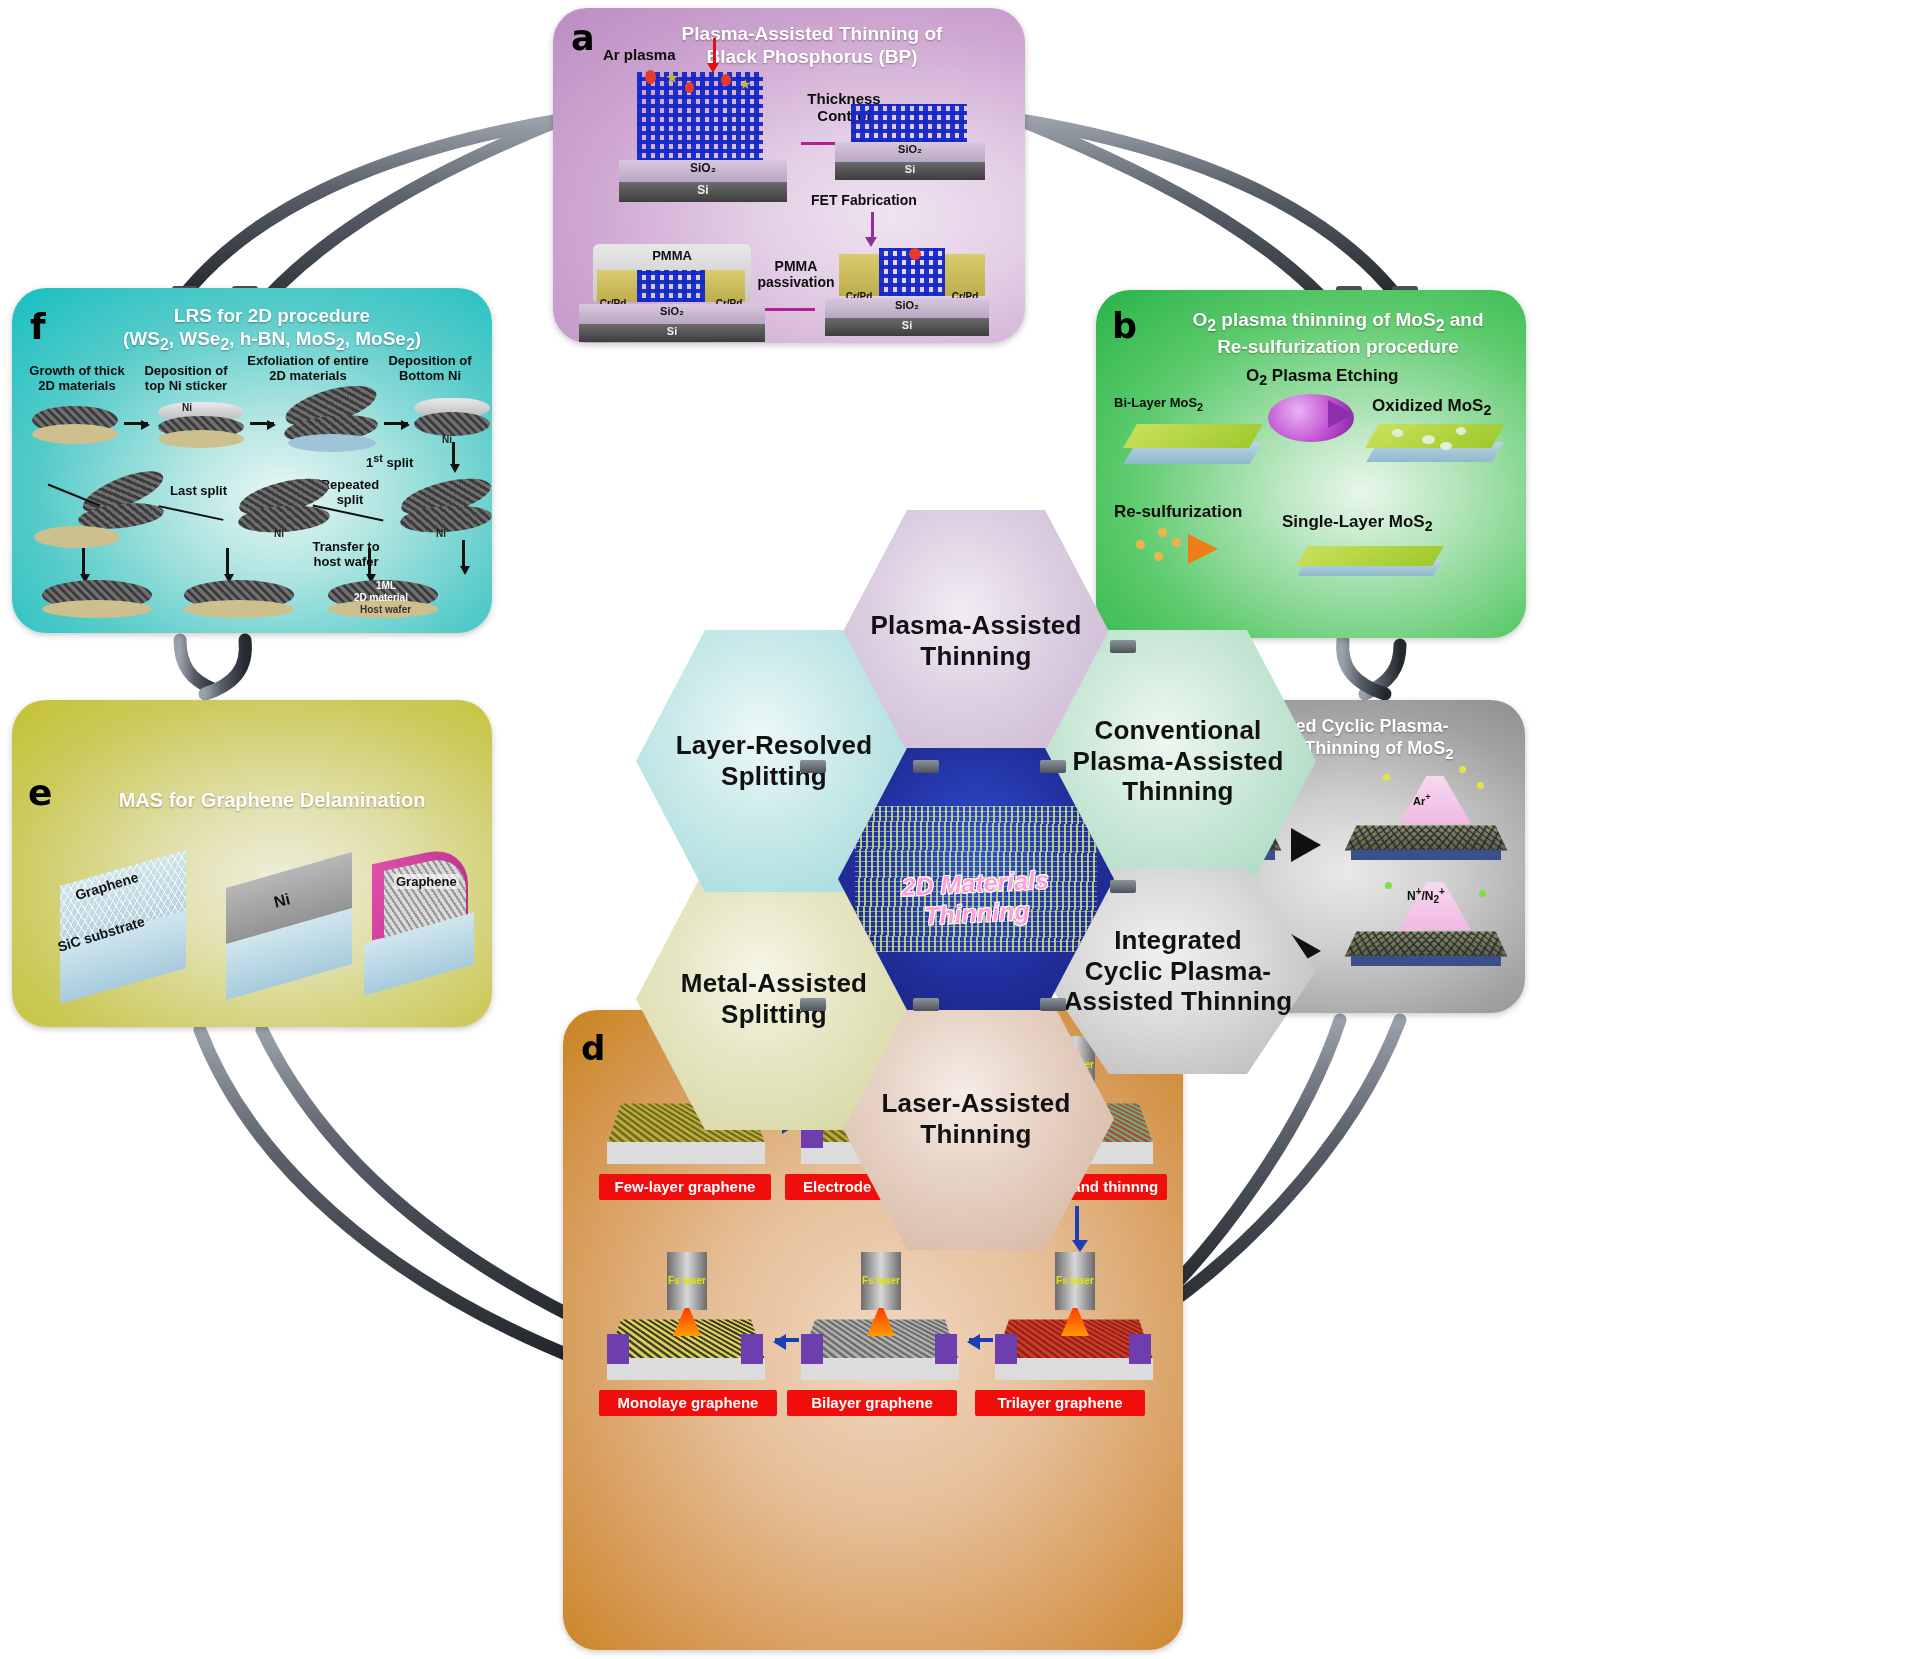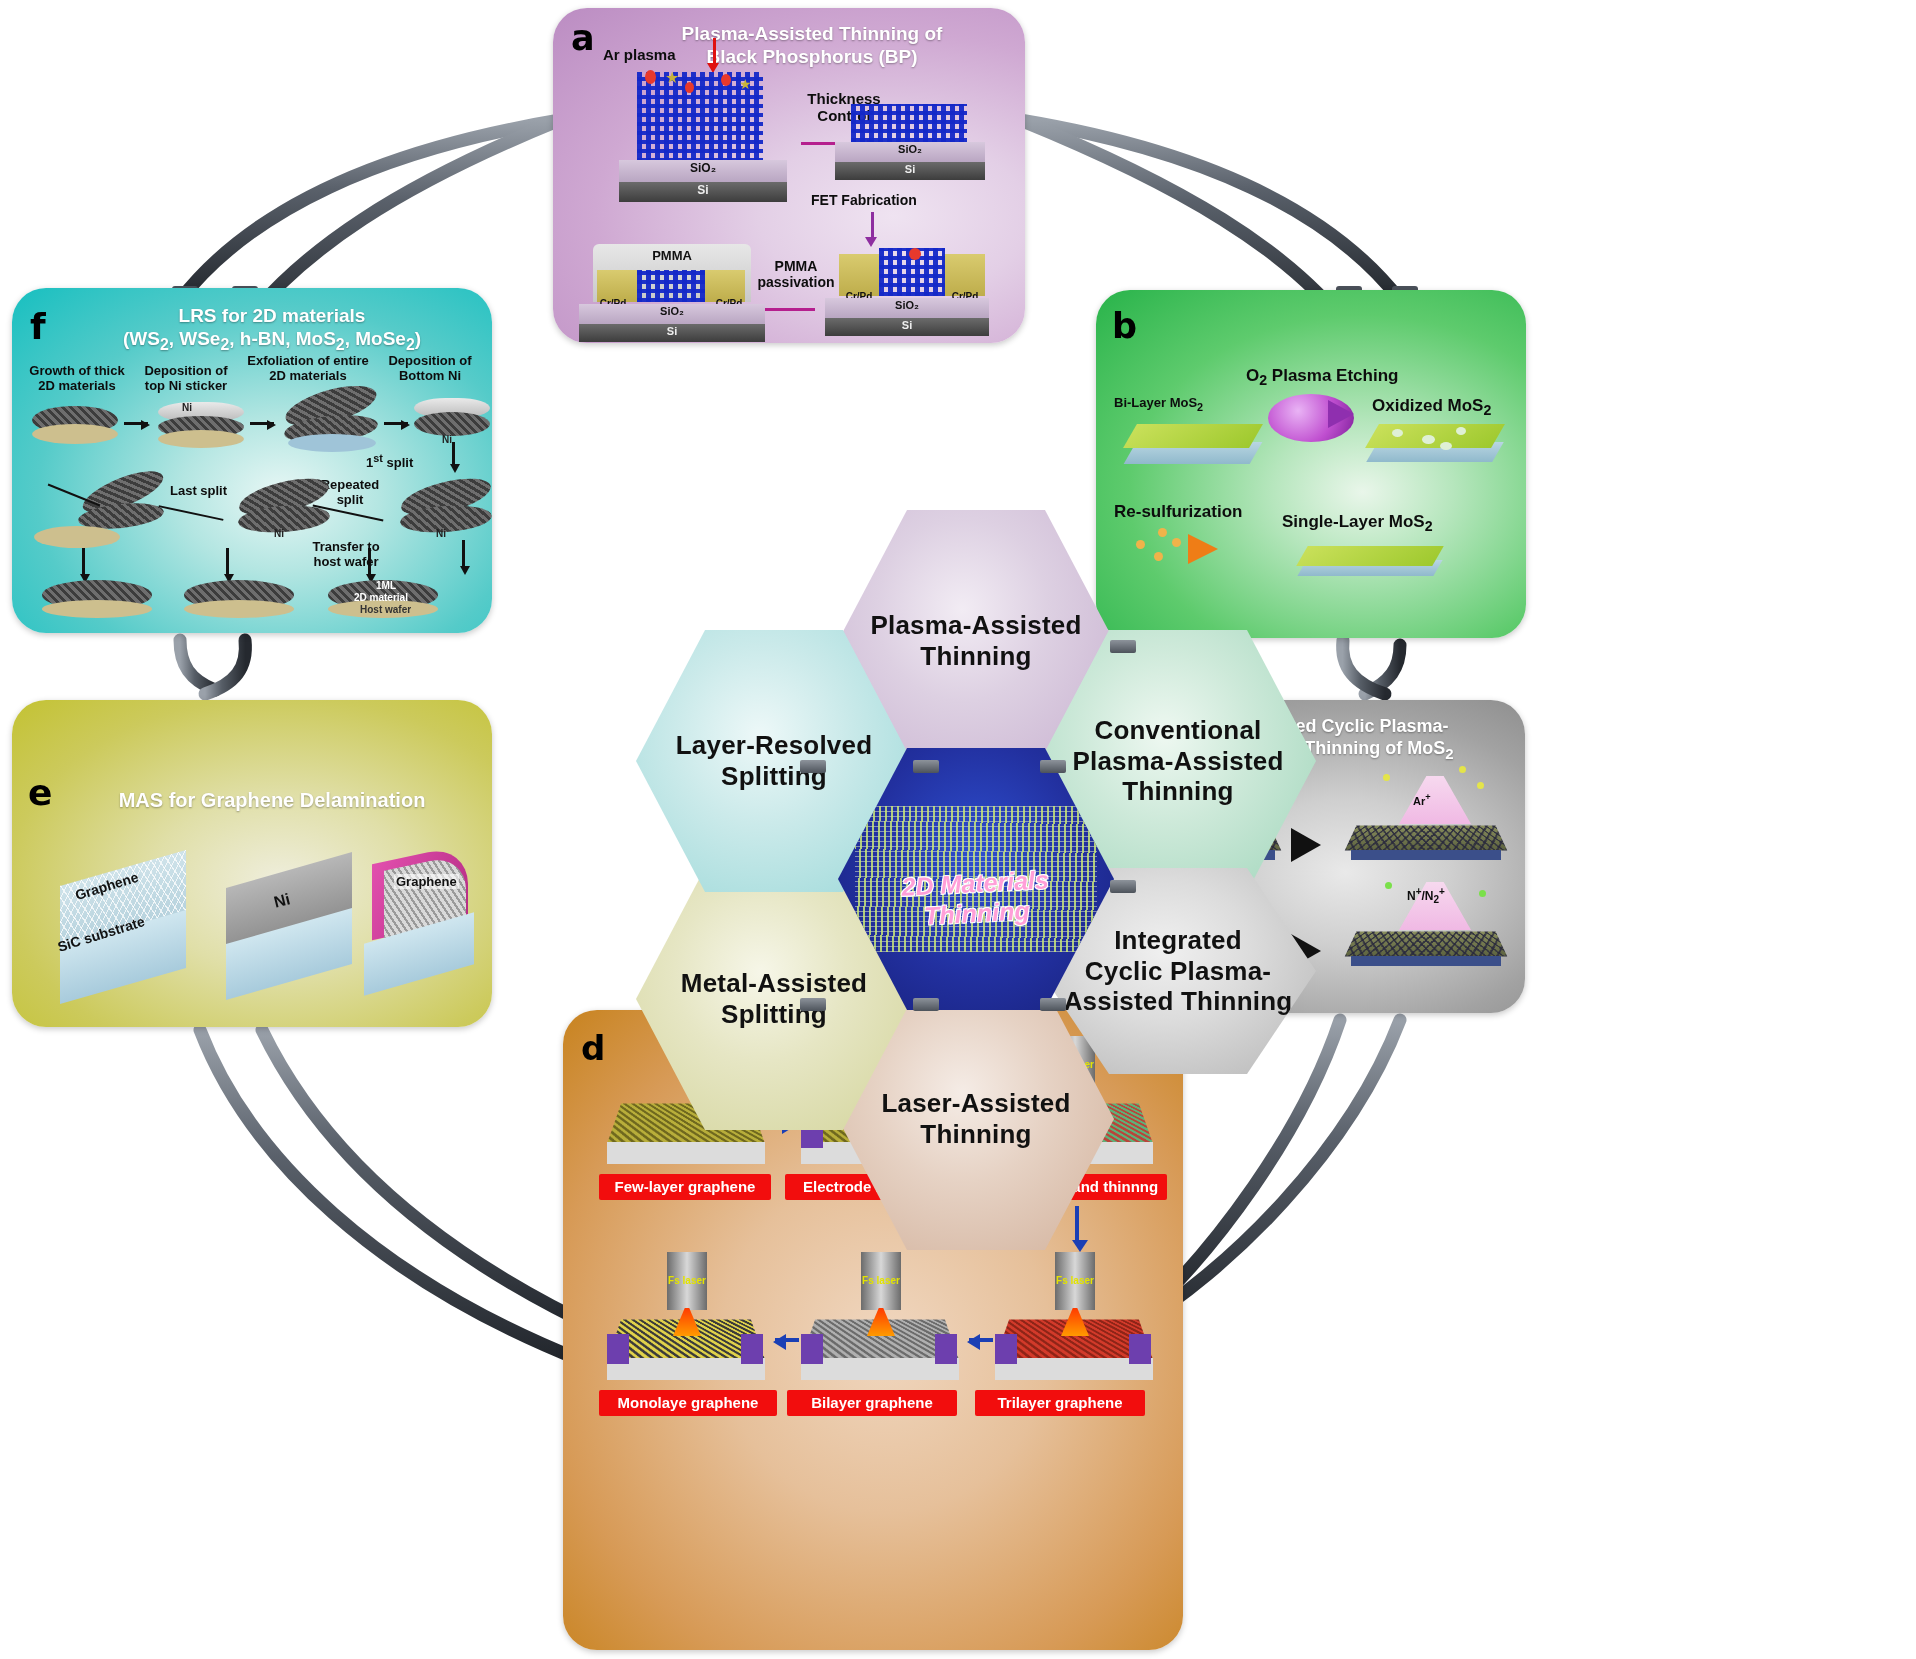--- a/index.html
+++ b/index.html
@@ -200,20 +200,24 @@
       <div class="sublabel" style="left:146px;top:290px;width:60px;font-size:10px;">Cr/Pd</div>
       <div class="sio2" style="left:26px;top:296px;width:186px;height:20px;"></div>
       <div class="sublabel" style="left:26px;top:297px;width:186px;font-size:11px;">SiO₂</div>
       <div class="sibar" style="left:26px;top:316px;width:186px;height:18px;"></div>
       <div class="sublabel" style="left:26px;top:317px;width:186px;font-size:11px;color:#eee;">Si</div>
     </div>
   </div>
 
   <div class="panel" id="panel-b">
     <div class="plet" style="left:16px;top:16px;font-size:35px;">b</div>
+    <div class="ptitle" style="top:18px;font-size:19px;padding-left:54px;">
+      <div>O<sub>2</sub> plasma thinning of MoS<sub>2</sub> and</div>
+      <div>Re-sulfurization procedure</div>
+    </div>
     <div class="inner">
       <div class="lbl" style="left:150px;top:76px;font-size:17px;">O<sub>2</sub> Plasma Etching</div>
       <div class="plasmaBall" style="left:172px;top:104px;width:86px;height:48px;"></div>
       <div class="blackTri" style="left:232px;top:110px;border-left-color:#8f2faf;border-left-width:26px;border-top-width:14px;border-bottom-width:14px;"></div>
 
       <div class="lbl" style="left:18px;top:106px;font-size:13px;">Bi-Layer MoS<sub>2</sub></div>
       <div class="mosEdge" style="left:34px;top:152px;width:126px;height:22px;"></div>
       <div class="mosSheet" style="left:34px;top:134px;width:126px;height:24px;"></div>
 
       <div class="lbl" style="left:276px;top:106px;font-size:17px;">Oxidized MoS<sub>2</sub></div>
@@ -351,21 +355,21 @@
       <div style="position:absolute;left:360px;top:154px;width:96px;height:76px;background:linear-gradient(120deg,#e24fae,#b52d84);border-radius:0 40px 0 0;transform:skewY(-12deg);"></div>
       <div style="position:absolute;left:372px;top:162px;width:82px;height:68px;background:repeating-linear-gradient(60deg,#9a9a9a 0 2px,#d9d9d9 2px 5px);border-radius:0 36px 0 0;transform:skewY(-12deg);"></div>
       <div style="position:absolute;left:352px;top:228px;width:110px;height:52px;background:linear-gradient(#cfe6ef,#a8cbdc);transform:skewY(-16deg);"></div>
       <div style="position:absolute;left:382px;top:174px;font-size:13px;font-weight:bold;color:#111;background:rgba(255,255,255,.6);padding:0 2px;">Graphene</div>
     </div>
   </div>
 
   <div class="panel" id="panel-f">
     <div class="plet" style="left:18px;top:18px;font-size:36px;">f</div>
     <div class="ptitle" style="top:16px;font-size:19px;padding-left:40px;">
-      <div>LRS for 2D materials</div>
+      <div>LRS for 2D procedure</div>
       <div>(WS<sub>2</sub>, WSe<sub>2</sub>, h-BN, MoS<sub>2</sub>, MoSe<sub>2</sub>)</div>
     </div>
     <div class="inner">
       <div class="lblw" style="left:12px;top:76px;width:106px;font-size:13px;">Growth of thick<br>2D materials</div>
       <div class="lblw" style="left:122px;top:76px;width:104px;font-size:13px;">Deposition of<br>top Ni sticker</div>
       <div class="lblw" style="left:232px;top:66px;width:128px;font-size:13px;">Exfoliation of entire<br>2D materials</div>
       <div class="lblw" style="left:368px;top:66px;width:100px;font-size:13px;">Deposition of<br>Bottom Ni</div>
 
       <div class="wafer" style="left:20px;top:118px;width:86px;height:28px;"></div>
       <div class="waferbase" style="left:20px;top:136px;width:86px;height:20px;"></div>

